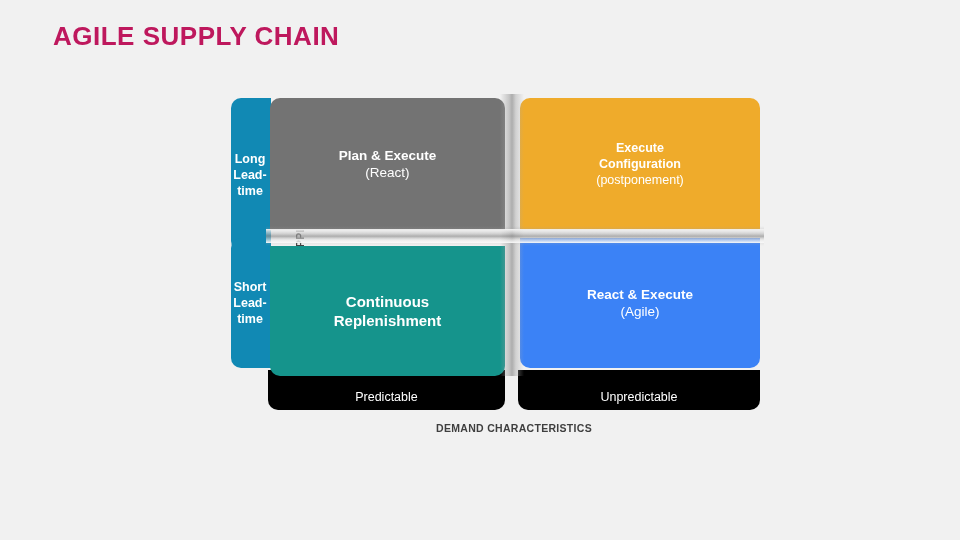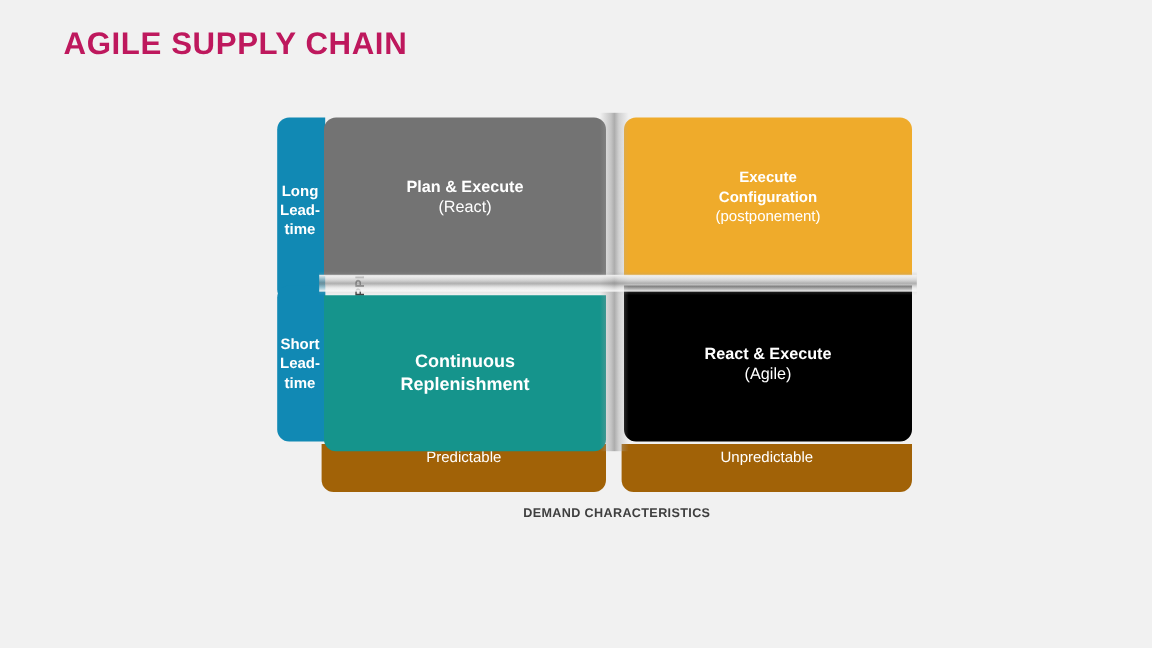--- a/index.html
+++ b/index.html
@@ -95,27 +95,27 @@
     top: 148px;
     height: 130px;
     border-radius: 10px 0 0 10px;
   }
 
   
   .col-label {
     position: absolute;
     top: 280px;
     height: 40px;
-    background: #a16207;
+    background: #000000;
     color: #ffffff;
     font-size: 12.5px;
     display: flex;
     align-items: flex-end;
     justify-content: center;
-    padding-bottom: 22px;
+    padding-bottom: 6px;
     box-sizing: border-box;
   }
   #col-label-predictable {
     left: 68px;
     width: 237px;
     border-radius: 0 0 10px 10px;
   }
   #col-label-unpredictable {
     left: 318px;
     width: 242px;
@@ -166,21 +166,21 @@
     background: #15948c;
     border-radius: 0 0 10px 10px;
   }
   #quadrant-continuous .q-text { font-size: 15px; font-weight: bold; }
 
   #quadrant-agile {
     left: 320px;
     top: 148px;
     width: 240px;
     height: 130px;
-    background: #000000;
+    background: #3b82f6;
     border-radius: 0 0 10px 10px;
   }
   #quadrant-agile .q-text { font-size: 13.5px; font-weight: bold; }
   #quadrant-agile .q-sub { font-weight: normal; }
 
   
   #divider-vertical {
     position: absolute;
     left: 300px;
     top: 4px;

